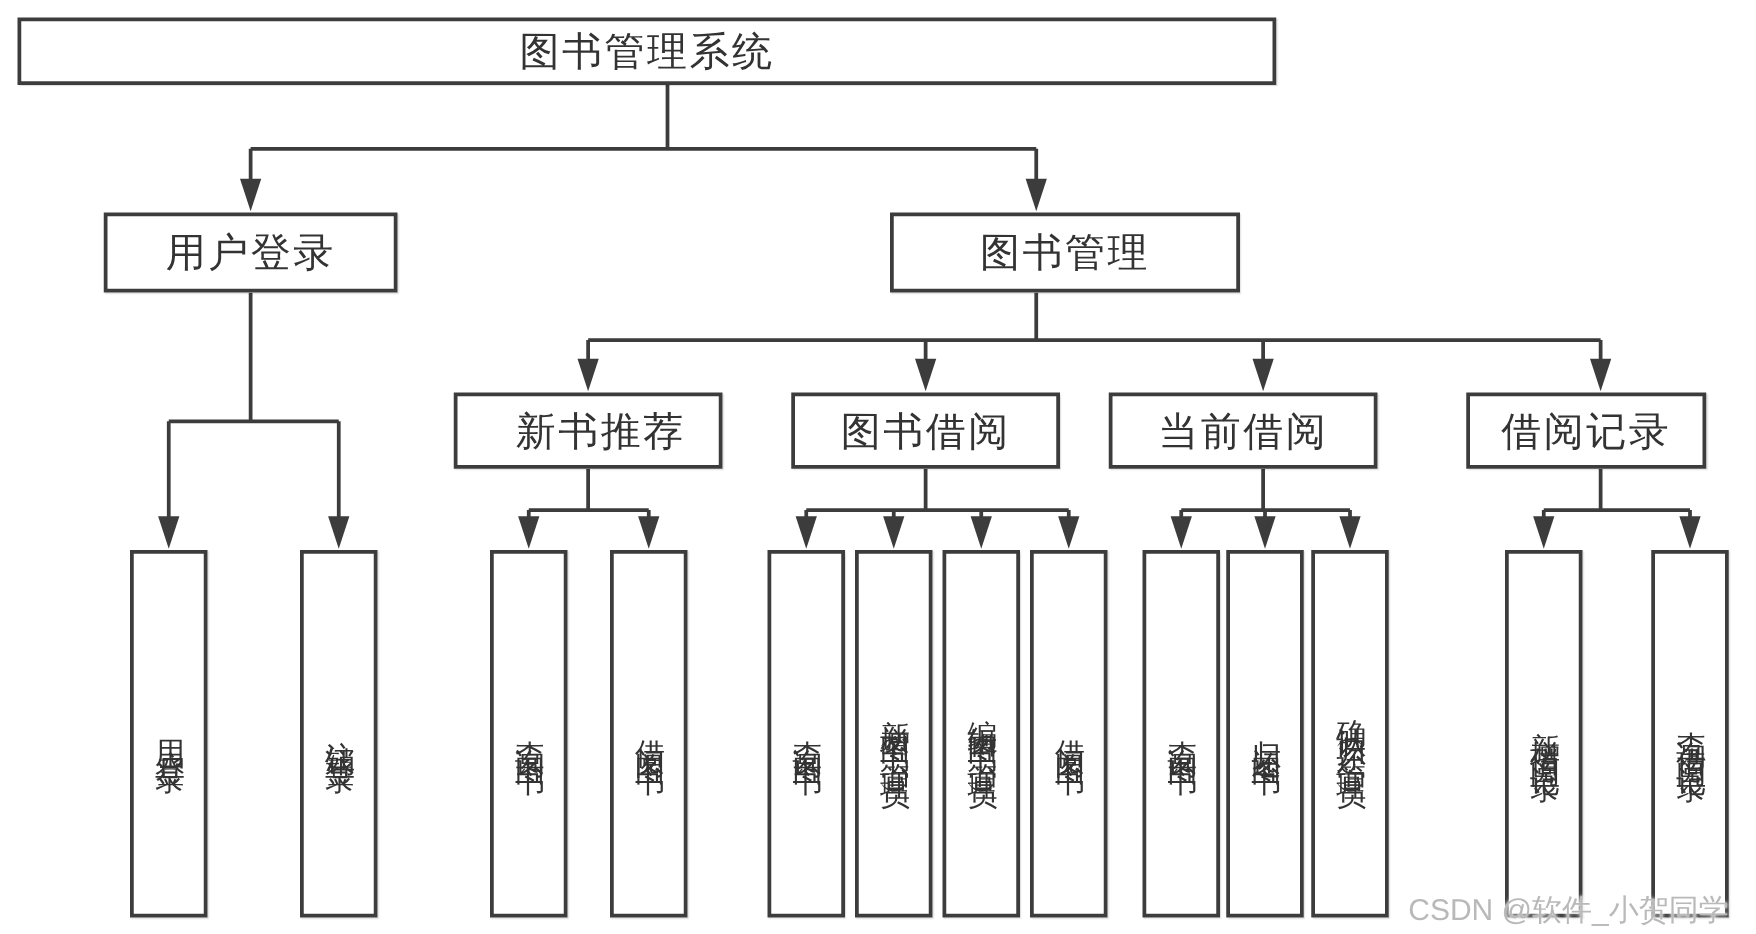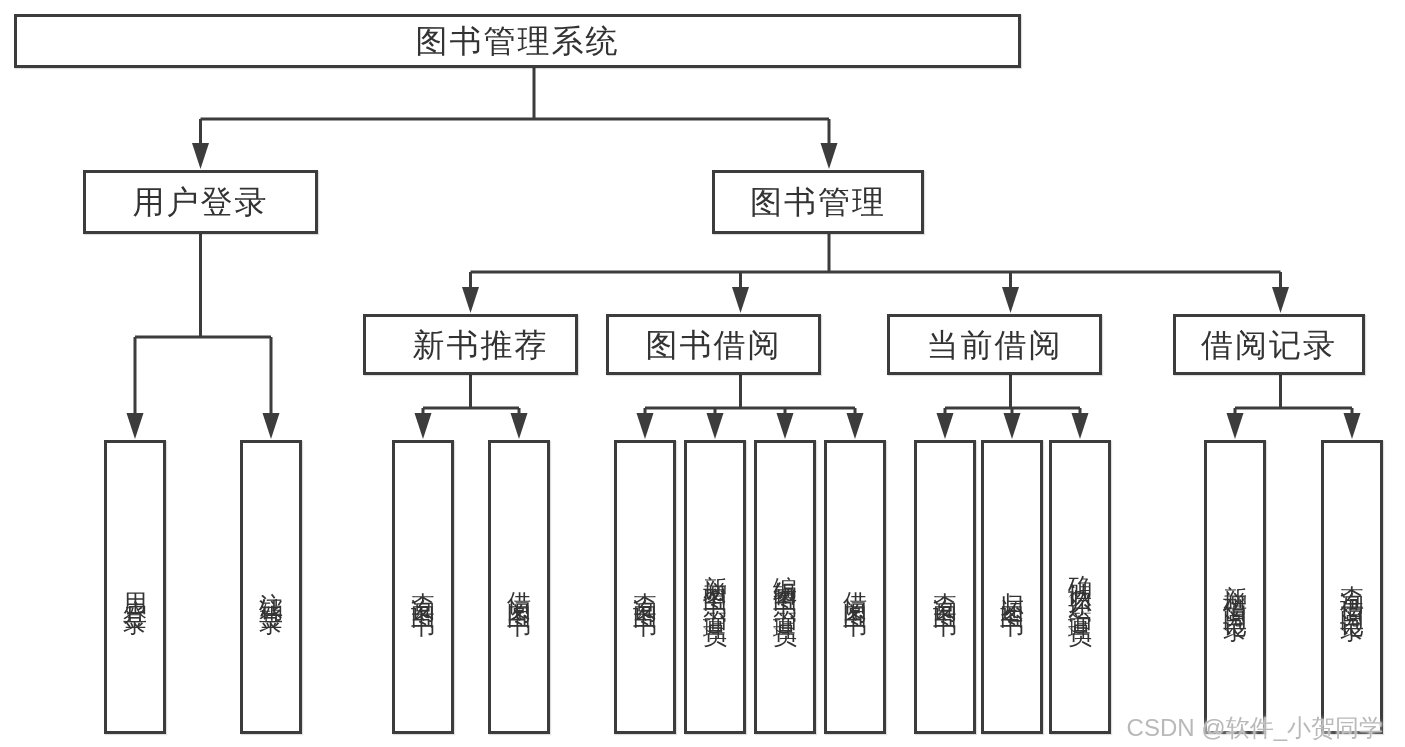--- a/index.html
+++ b/index.html
@@ -98,27 +98,27 @@
       <polygon points="1343.5,413 1360.5,413 1352,439" fill="var(--line)"></polygon>
       <path d="M1280.5 375 V408 M1235 408 H1352 M1235 408 V415 M1352 408 V415" fill="none" stroke="var(--line)" stroke-width="3"></path>
     </svg>
   <div id="nodes">
       <div class="node horizontal" style="left: 14px; top: 14px; width: 1007px; height: 54px;">
         <span class="label">图书管理系统</span>
       </div>
       <div class="node horizontal" style="left: 83px; top: 170px; width: 235px; height: 64px;">
         <span class="label">用户登录</span>
       </div>
-      <div class="node horizontal" style="left: 712px; top: 170px; width: 212px; height: 64px;">
+      <div class="node horizontal" style="left: 712px; top: 170px; width: 280px; height: 64px;">
         <span class="label">图书管理</span>
       </div>
       <div class="node horizontal" style="left: 363px; top: 314px; width: 215px; height: 61px; padding-left: 20px;">
         <span class="label">新书推荐</span>
       </div>
-      <div class="node horizontal" style="left: 606px; top: 314px; width: 215px; height: 61px;">
+      <div class="node horizontal" style="left: 633px; top: 314px; width: 215px; height: 61px;">
         <span class="label">图书借阅</span>
       </div>
       <div class="node horizontal" style="left: 887px; top: 314px; width: 215px; height: 61px;">
         <span class="label">当前借阅</span>
       </div>
       <div class="node horizontal" style="left: 1173px; top: 314px; width: 192px; height: 61px;">
         <span class="label">借阅记录</span>
       </div>
       <div class="node vertical" style="left: 104px; top: 440px; width: 62px; height: 294px;">
         <span class="label">用户登录</span>

